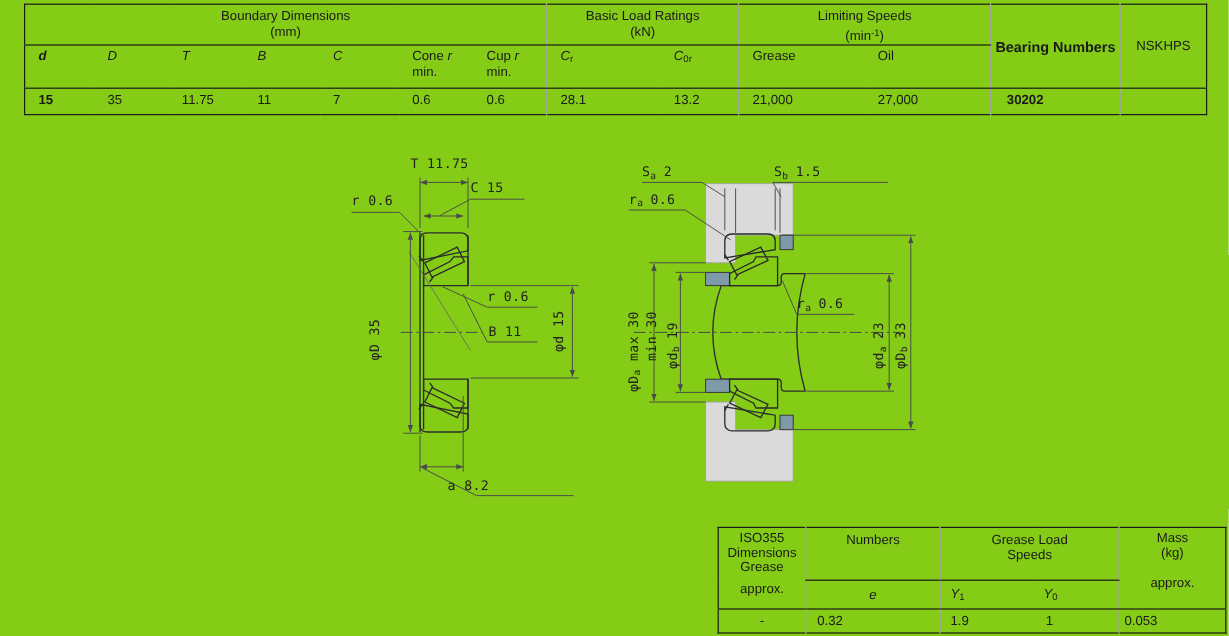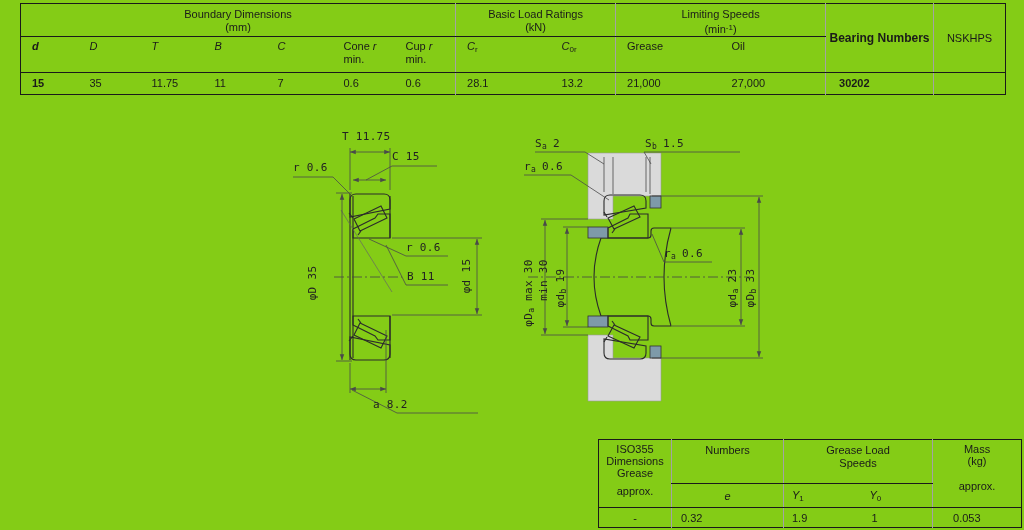--- a/index.html
+++ b/index.html
@@ -257,18 +257,18 @@
       </td>
       <td class="bb" style="vertical-align:middle;padding-left:9px">
         <span class="it">Y</span><sub>0</sub>
       </td>
     </tr>
     <tr class="f3">
       <td class="ctr" style="vertical-align:middle">-</td>
       <td class="bl" style="vertical-align:middle;padding-left:9px">0.32</td>
       <td class="bl" style="vertical-align:middle;padding-left:8px">1.9</td>
       <td style="vertical-align:middle;padding-left:11px">1</td>
-      <td class="bl" style="vertical-align:middle;padding-left:20px">0.053</td>
+      <td class="bl" style="vertical-align:middle;padding-left:4px">0.053</td>
     </tr>
   </tbody>
     </table>
 
 </div>
 
 </body></html>

